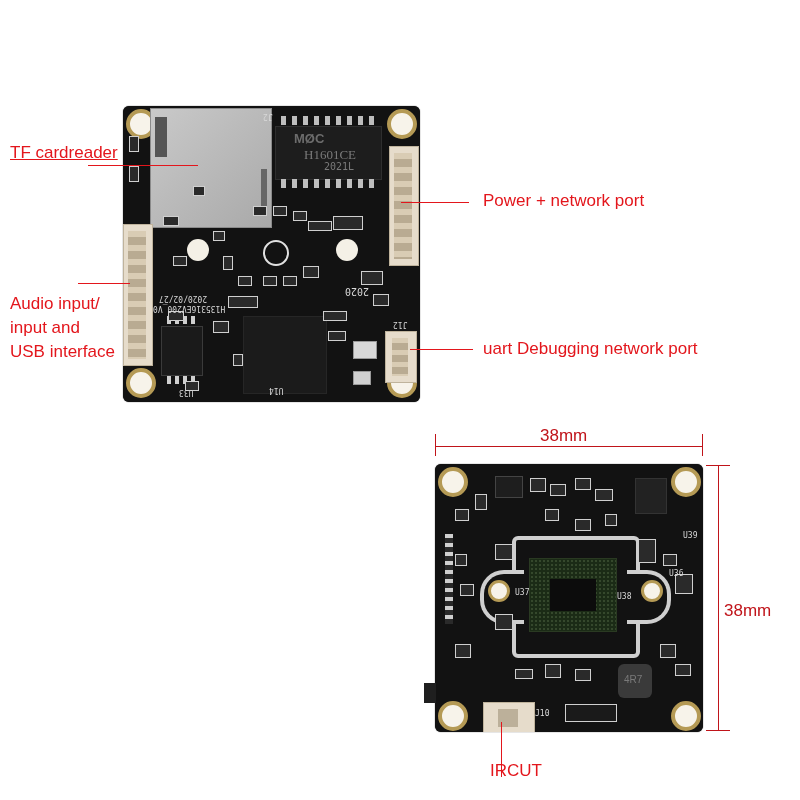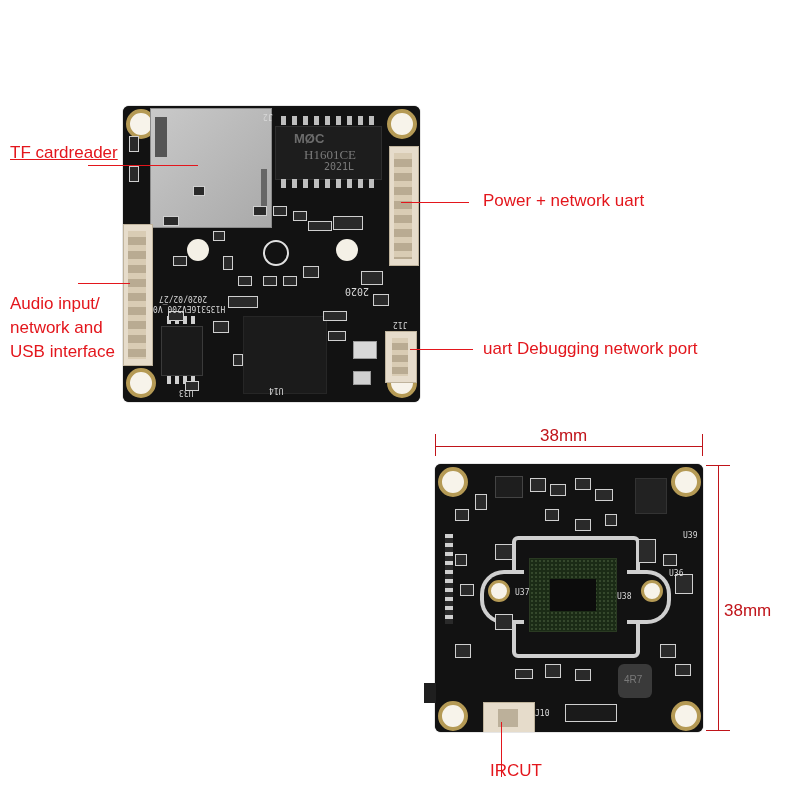--- a/index.html
+++ b/index.html
@@ -96,25 +96,25 @@
   <div class="silk" style="left:56px;top:282px;transform:rotate(180deg);">U33</div>
   <div class="silk" style="left:146px;top:280px;transform:rotate(180deg);">U14</div>
   <div class="silk" style="left:270px;top:214px;transform:rotate(180deg);">J12</div>
   <div class="silk" style="left:140px;top:6px;transform:rotate(180deg);">J2</div>
 </div>
 
 <div class="label" style="left:10px;top:142px;text-decoration:underline;">TF cardreader</div>
 <div class="line" style="left:88px;top:165px;width:110px;height:1px;"></div>
 
 <div class="label" style="left:10px;top:293px;text-align:right;">Audio input/</div>
-<div class="label" style="left:10px;top:317px;">network and</div>
+<div class="label" style="left:10px;top:317px;">input and</div>
 <div class="label" style="left:10px;top:341px;">USB interface</div>
 <div class="line" style="left:78px;top:283px;width:52px;height:1px;"></div>
 
-<div class="label" style="left:483px;top:190px;">Power + network uart</div>
+<div class="label" style="left:483px;top:190px;">Power + network port</div>
 <div class="line" style="left:401px;top:202px;width:68px;height:1px;"></div>
 
 <div class="label" style="left:483px;top:338px;">uart Debugging network port</div>
 <div class="line" style="left:410px;top:349px;width:63px;height:1px;"></div>
 
 <div class="board" style="left:435px;top:464px;width:268px;height:268px;">
   <div class="hole" style="left:3px;top:3px;"></div>
   <div class="hole" style="left:236px;top:3px;"></div>
   <div class="hole" style="left:3px;top:237px;"></div>
   <div class="hole" style="left:236px;top:237px;"></div>

